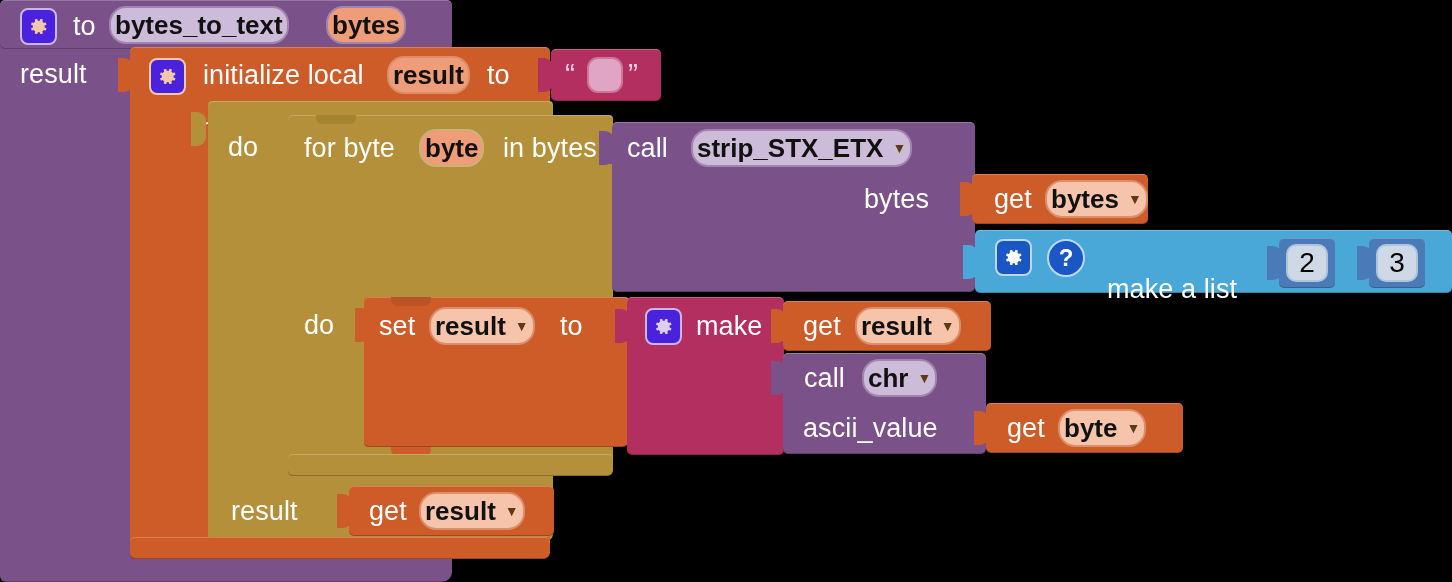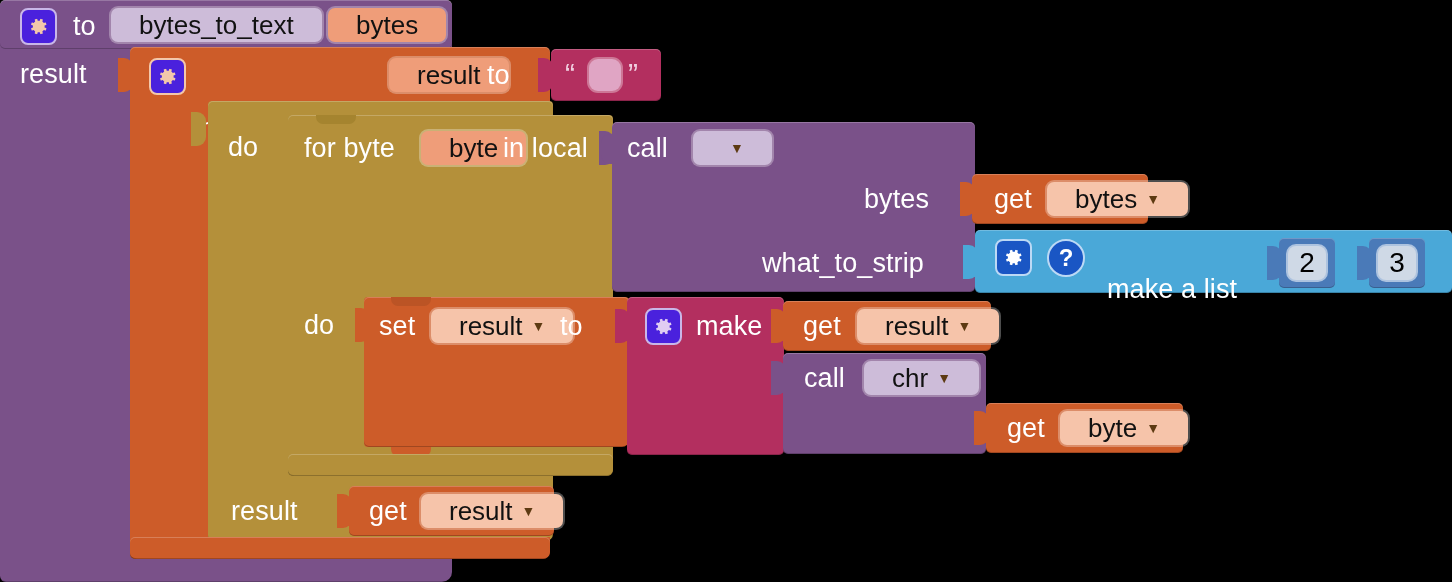--- a/index.html
+++ b/index.html
@@ -11,23 +11,23 @@
   .blk{position:absolute;box-sizing:border-box;border-radius:5px;}
   .blk::after{content:"";position:absolute;inset:0;border-radius:5px;
               box-shadow:inset 0 1px 0 rgba(255,255,255,.22),
                          inset 0 -1px 0 rgba(0,0,0,.22);
               pointer-events:none;}
   .lbl{position:absolute;color:#fff;font-size:27px;line-height:1;
        white-space:nowrap;letter-spacing:.1px;}
 
   
   .pill{position:absolute;display:flex;align-items:center;
-        border-radius:7px;padding:0 28px;height:34px;
+        border-radius:15px;padding:0 4px;height:34px;
         font-size:26px;color:#000;white-space:nowrap;
-        box-shadow:0 0 0 2px rgba(255,255,255,.30);}
+        box-shadow:0 0 0 2px rgba(255,255,255,.30);font-weight:bold;}
   .pill .caret{margin-left:9px;font-size:14px;color:#5d3a12;line-height:1;}
   .pill-lilac{background:#cdbcd9;color:#111;}
   .pill-salmon{background:#ef9d79;color:#111;}
   .pill-peach{background:#f6c4aa;color:#111;}
 
   
   .gear{position:absolute;width:33px;height:33px;border-radius:8px;
         background:#4a21dd;border:2px solid #c9b7e8;
         display:flex;align-items:center;justify-content:center;}
   .gear.lightring{border-color:#f3c7ab;}
@@ -89,20 +89,21 @@
 
   <div class="blk" style="left:130px;top:47px;width:420px;height:512px;background:#cd5c29;border-radius:5px 5px 8px 5px;"></div>
 
   <div class="gear lightring" style="left:149px;top:58px;">
     <svg viewBox="0 0 24 24" aria-hidden="true">
         <path fill="#f3c7ab" d="M12 8.2a3.8 3.8 0 1 0 0 7.6 3.8 3.8 0 0 0 0-7.6zm0 5.9a2.1 2.1 0 1 1 0-4.2 2.1 2.1 0 0 1 0 4.2z"></path>
         <path fill="#f3c7ab" d="M20.6 13.6l-1.7-.4a6.9 6.9 0 0 0 0-2.4l1.7-.4a.6.6 0 0 0 .4-.7l-.5-1.9a.6.6 0 0 0-.7-.4l-1.7.5a7 7 0 0 0-1.7-1.7l.5-1.7a.6.6 0 0 0-.4-.7l-1.9-.5a.6.6 0 0 0-.7.4l-.4 1.7a6.9 6.9 0 0 0-2.4 0l-.4-1.7a.6.6 0 0 0-.7-.4l-1.9.5a.6.6 0 0 0-.4.7l.5 1.7a7 7 0 0 0-1.7 1.7l-1.7-.5a.6.6 0 0 0-.7.4l-.5 1.9a.6.6 0 0 0 .4.7l1.7.4a6.9 6.9 0 0 0 0 2.4l-1.7.4a.6.6 0 0 0-.4.7l.5 1.9a.6.6 0 0 0 .7.4l1.7-.5a7 7 0 0 0 1.7 1.7l-.5 1.7a.6.6 0 0 0 .4.7l1.9.5a.6.6 0 0 0 .7-.4l.4-1.7a6.9 6.9 0 0 0 2.4 0l.4 1.7a.6.6 0 0 0 .7.4l1.9-.5a.6.6 0 0 0 .4-.7l-.5-1.7a7 7 0 0 0 1.7-1.7l1.7.5a.6.6 0 0 0 .7-.4l.5-1.9a.6.6 0 0 0-.4-.7z"></path>
       </svg>
   </div>
 
+  <div class="lbl" style="left:203px;top:62px;">initialize local</div>
 
   <div class="pill pill-salmon" style="left:389px;top:58px;">result</div>
 
   <div class="lbl" style="left:487px;top:62px;">to</div>
 
   <div class="sock" style="left:538px;top:58px;">
       <i style="background:#b32f5f;"></i>
     </div>
 
   <div class="blk" style="left:551px;top:49px;width:110px;height:52px;background:#b32f5f;"></div>
@@ -117,46 +118,46 @@
     </div>
 
   <div class="blk" style="left:208px;top:101px;width:345px;height:440px;background:#b4903a;border-radius:4px 4px 7px 4px;"></div>
   <div class="lbl" style="left:228px;top:134px;">do</div>
 
   <div class="blk" style="left:288px;top:115px;width:325px;height:361px;background:#b4903a;border-radius:4px 4px 7px 4px;"></div>
   <div class="topnotch" style="left:316px;top:115px;background:#a5842f;"></div>
 
   <div class="lbl" style="left:304px;top:135px;">for byte</div>
   <div class="pill pill-salmon" style="left:421px;top:131px;">byte</div>
-  <div class="lbl" style="left:503px;top:135px;">in local</div>
+  <div class="lbl" style="left:503px;top:135px;">in bytes</div>
   <div class="sock" style="left:599px;top:131px;">
       <i style="background:#7a5189;"></i>
     </div>
 
   <div class="blk" style="left:612px;top:122px;width:363px;height:170px;background:#7a5189;"></div>
   <div class="tab" style="left:601px;top:134px;background:#7a5189;"></div>
 
   <div class="lbl" style="left:627px;top:135px;">call</div>
   <div class="pill pill-lilac" style="left:693px;top:131px;">
+    <span>strip_STX_ETX</span>
     <span class="caret">▼</span>
   </div>
 
   <div class="lbl" style="left:864px;top:186px;">bytes</div>
   <div class="sock" style="left:960px;top:182px;">
       <i style="background:#cd5c29;"></i>
     </div>
 
   <div class="blk" style="left:972px;top:174px;width:176px;height:50px;background:#cd5c29;"></div>
   <div class="lbl" style="left:994px;top:186px;">get</div>
   <div class="pill pill-peach" style="left:1047px;top:182px;">
     <span>bytes</span>
     <span class="caret">▼</span>
   </div>
 
-  <div class="lbl" style="left:762px;top:250px;">what_to_strip</div>
   <div class="sock" style="left:963px;top:245px;">
       <i style="background:#4aa8d8;"></i>
     </div>
 
   <div class="blk" style="left:975px;top:230px;width:477px;height:63px;background:#4aa8d8;"></div>
   <div class="gear" style="left:995px;top:239px;background:#1a56c4;border-color:#bcd9f5;">
     <svg viewBox="0 0 24 24" aria-hidden="true">
         <path fill="#ffffff" d="M12 8.2a3.8 3.8 0 1 0 0 7.6 3.8 3.8 0 0 0 0-7.6zm0 5.9a2.1 2.1 0 1 1 0-4.2 2.1 2.1 0 0 1 0 4.2z"></path>
         <path fill="#ffffff" d="M20.6 13.6l-1.7-.4a6.9 6.9 0 0 0 0-2.4l1.7-.4a.6.6 0 0 0 .4-.7l-.5-1.9a.6.6 0 0 0-.7-.4l-1.7.5a7 7 0 0 0-1.7-1.7l.5-1.7a.6.6 0 0 0-.4-.7l-1.9-.5a.6.6 0 0 0-.7.4l-.4 1.7a6.9 6.9 0 0 0-2.4 0l-.4-1.7a.6.6 0 0 0-.7-.4l-1.9.5a.6.6 0 0 0-.4.7l.5 1.7a7 7 0 0 0-1.7 1.7l-1.7-.5a.6.6 0 0 0-.7.4l-.5 1.9a.6.6 0 0 0 .4.7l1.7.4a6.9 6.9 0 0 0 0 2.4l-1.7.4a.6.6 0 0 0-.4.7l.5 1.9a.6.6 0 0 0 .7.4l1.7-.5a7 7 0 0 0 1.7 1.7l-.5 1.7a.6.6 0 0 0 .4.7l1.9.5a.6.6 0 0 0 .7-.4l.4-1.7a6.9 6.9 0 0 0 2.4 0l.4 1.7a.6.6 0 0 0 .7.4l1.9-.5a.6.6 0 0 0 .4-.7l-.5-1.7a7 7 0 0 0 1.7-1.7l1.7.5a.6.6 0 0 0 .7-.4l.5-1.9a.6.6 0 0 0-.4-.7z"></path>
       </svg>
@@ -219,20 +220,21 @@
   <div class="sock" style="left:771px;top:361px;">
       <i style="background:#7a5189;"></i>
     </div>
   <div class="blk" style="left:783px;top:353px;width:203px;height:101px;background:#7a5189;"></div>
   <div class="lbl" style="left:804px;top:365px;">call</div>
   <div class="pill pill-lilac" style="left:864px;top:361px;">
     <span>chr</span>
     <span class="caret">▼</span>
   </div>
 
+  <div class="lbl" style="left:803px;top:415px;">ascii_value</div>
   <div class="sock" style="left:974px;top:411px;">
       <i style="background:#cd5c29;"></i>
     </div>
   <div class="blk" style="left:986px;top:403px;width:197px;height:50px;background:#cd5c29;"></div>
   <div class="lbl" style="left:1007px;top:415px;">get</div>
   <div class="pill pill-peach" style="left:1060px;top:411px;">
     <span>byte</span>
     <span class="caret">▼</span>
   </div>
 

